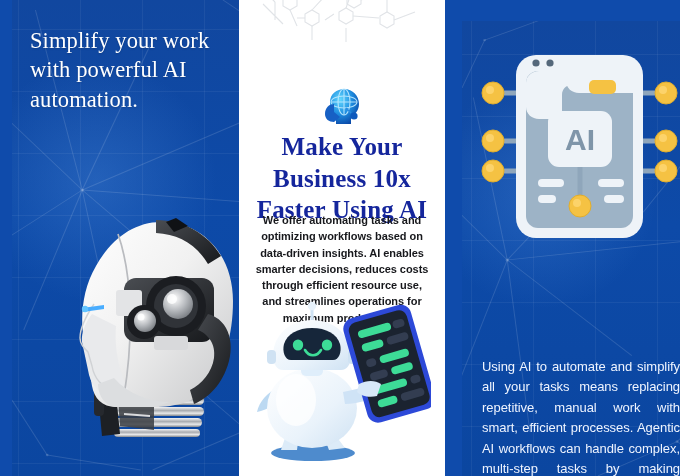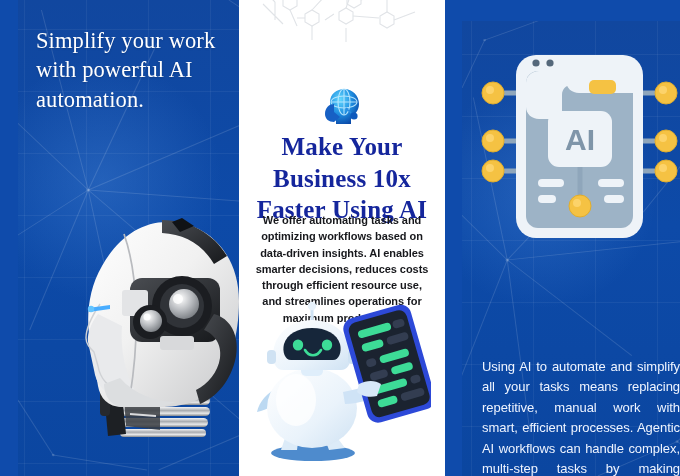--- a/index.html
+++ b/index.html
@@ -42,21 +42,21 @@
   }
   .net-svg {
     position: absolute;
     inset: 0;
     width: 100%;
     height: 100%;
     pointer-events: none;
   }
 
   
-  #left-panel { left: 18px; width: 280px; text-decoration: underline; }
+  #left-panel { left: 12px; width: 280px; text-decoration: underline; }
 
   .left-heading {
     position: absolute;
     left: 18px;
     top: 26px;
     width: 206px;
     color: #ffffff;
     font-family: "Liberation Serif", serif;
     font-size: 22.5px;
     line-height: 1.30;

